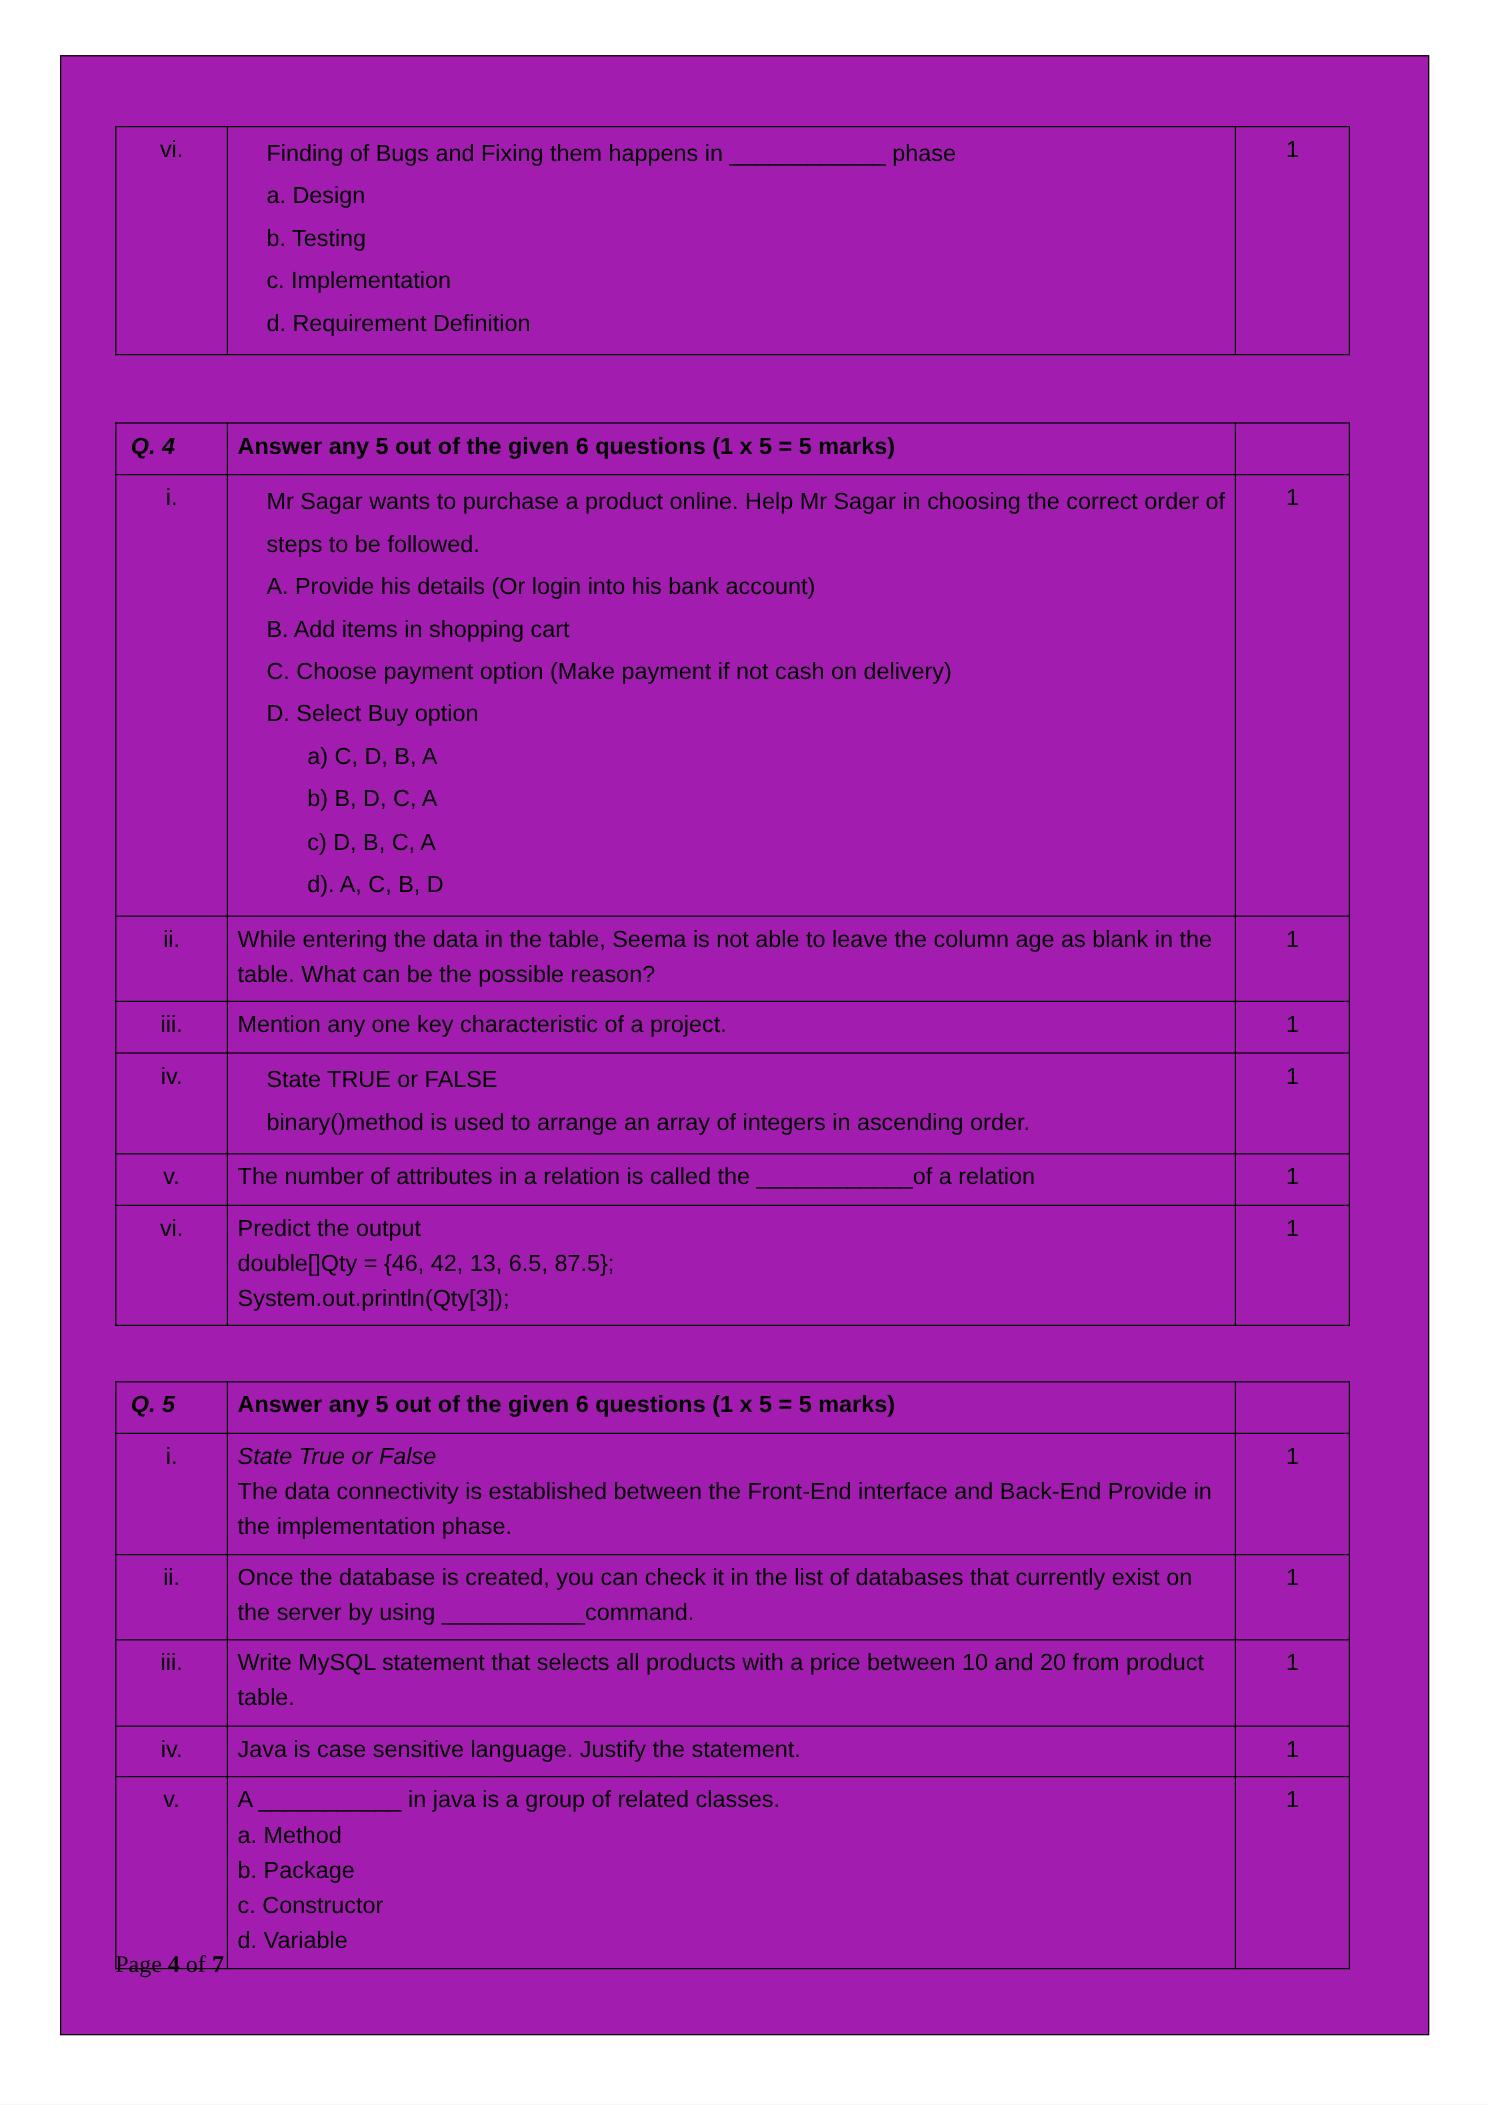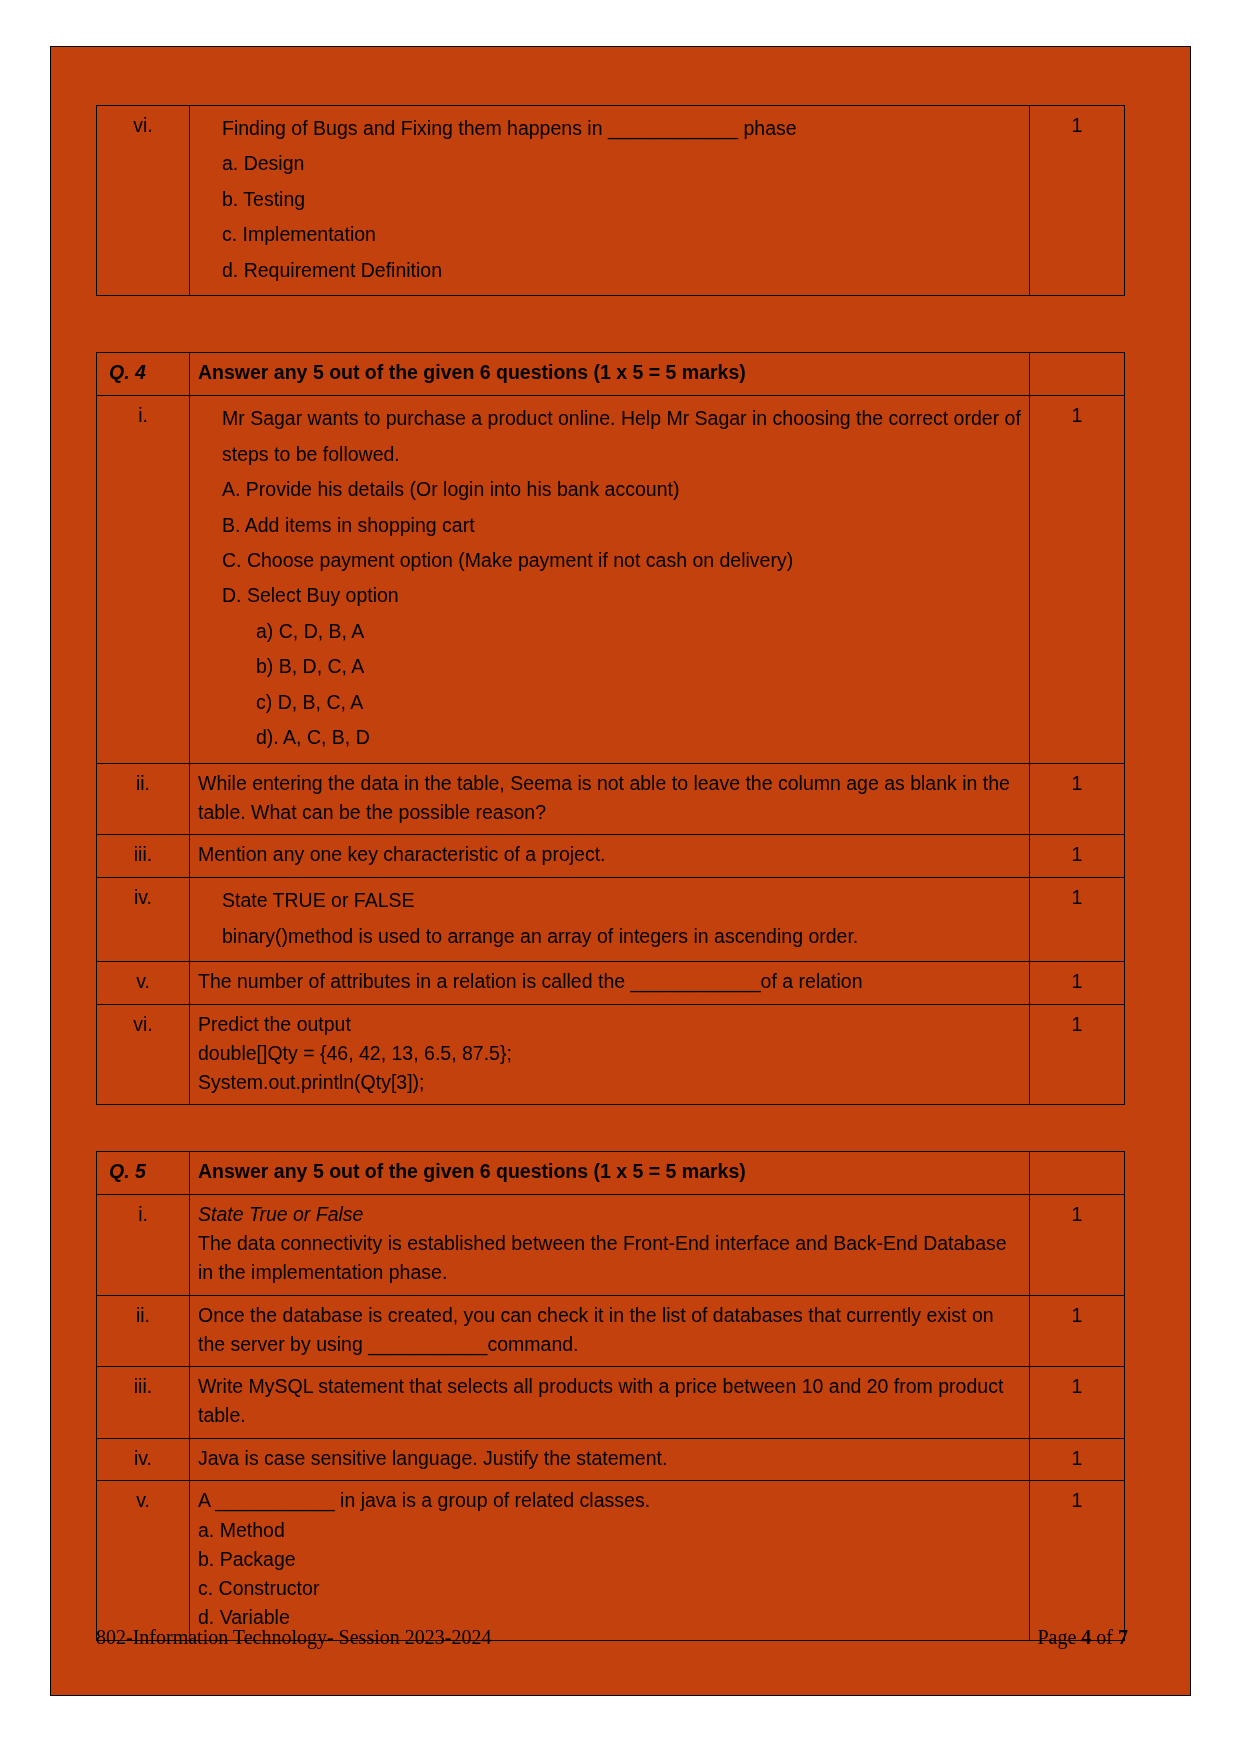--- a/index.html
+++ b/index.html
@@ -16,21 +16,21 @@
   }
 
   .page {
     position: absolute;
     left: 50px;
     top: 46px;
     width: 1141px;
     height: 1650px;
     border: 1.4px solid #000000;
     box-sizing: border-box;
-    background: #c2410c;
+    background: #a21caf;
   }
 
   .page-inner {
     position: absolute;
     left: 45px;
     top: 58px;
     width: 1030px;
   }
 
   table.qtable {
@@ -207,21 +207,21 @@
         <tr>
           <td class="num hdr">Q. 5</td>
           <td class="body hdr">Answer any 5 out of the given 6 questions (1 x 5 = 5 marks)</td>
           <td class="mark hdr"></td>
         </tr>
 
         <tr>
           <td class="num">i.</td>
           <td class="body">
             <span class="ln tight ital">State True or False</span>
-            <span class="ln tight">The data connectivity is established between the Front-End interface and Back-End Database in the implementation phase.</span>
+            <span class="ln tight">The data connectivity is established between the Front-End interface and Back-End Provide in the implementation phase.</span>
           </td>
           <td class="mark">1</td>
         </tr>
 
         <tr>
           <td class="num">ii.</td>
           <td class="body">
             <span class="ln tight">Once the database is created, you can check it in the list of databases that currently exist on the server by using ___________command.</span>
           </td>
           <td class="mark">1</td>
@@ -253,16 +253,15 @@
             <span class="ln tight">d. Variable</span>
           </td>
           <td class="mark">1</td>
         </tr>
       </tbody>
     </table>
 
   </div>
 
   <div class="footer">
-    <div class="left">802-Information Technology- Session 2023-2024</div>
     <div class="right"><span>Page </span><b>4</b><span> of </span><b>7</b></div>
   </div>
 </div>
 
 </body></html>

